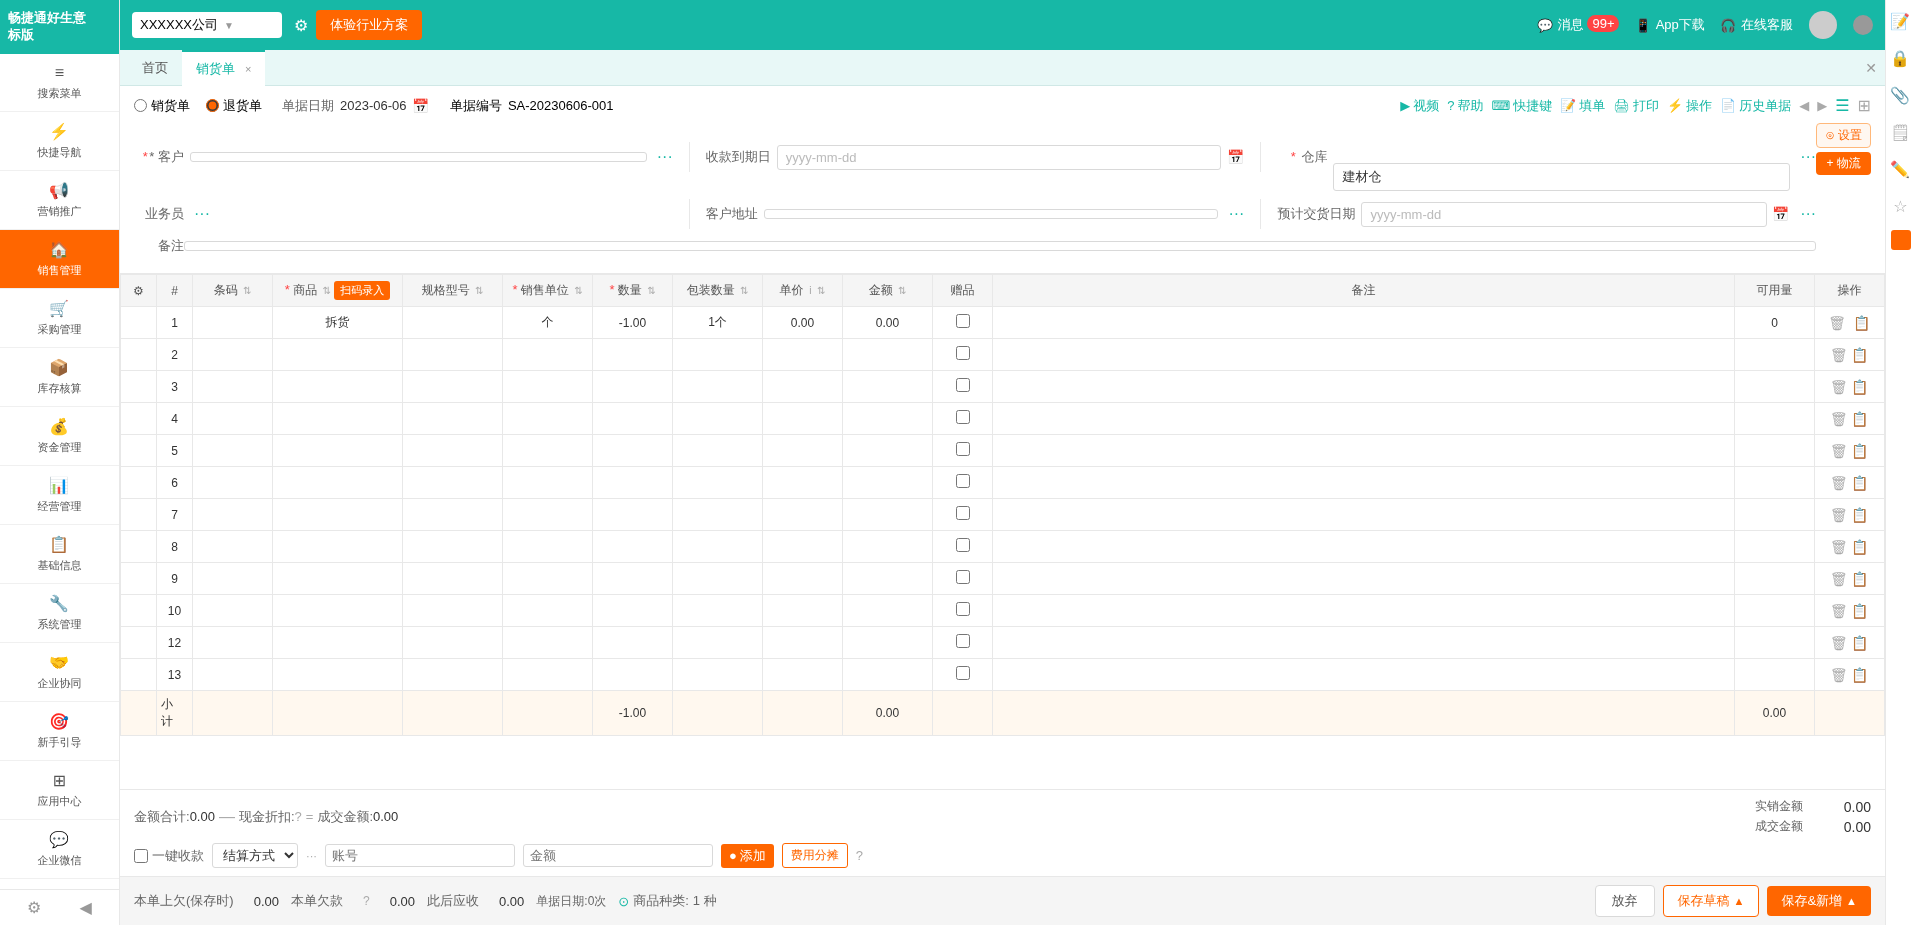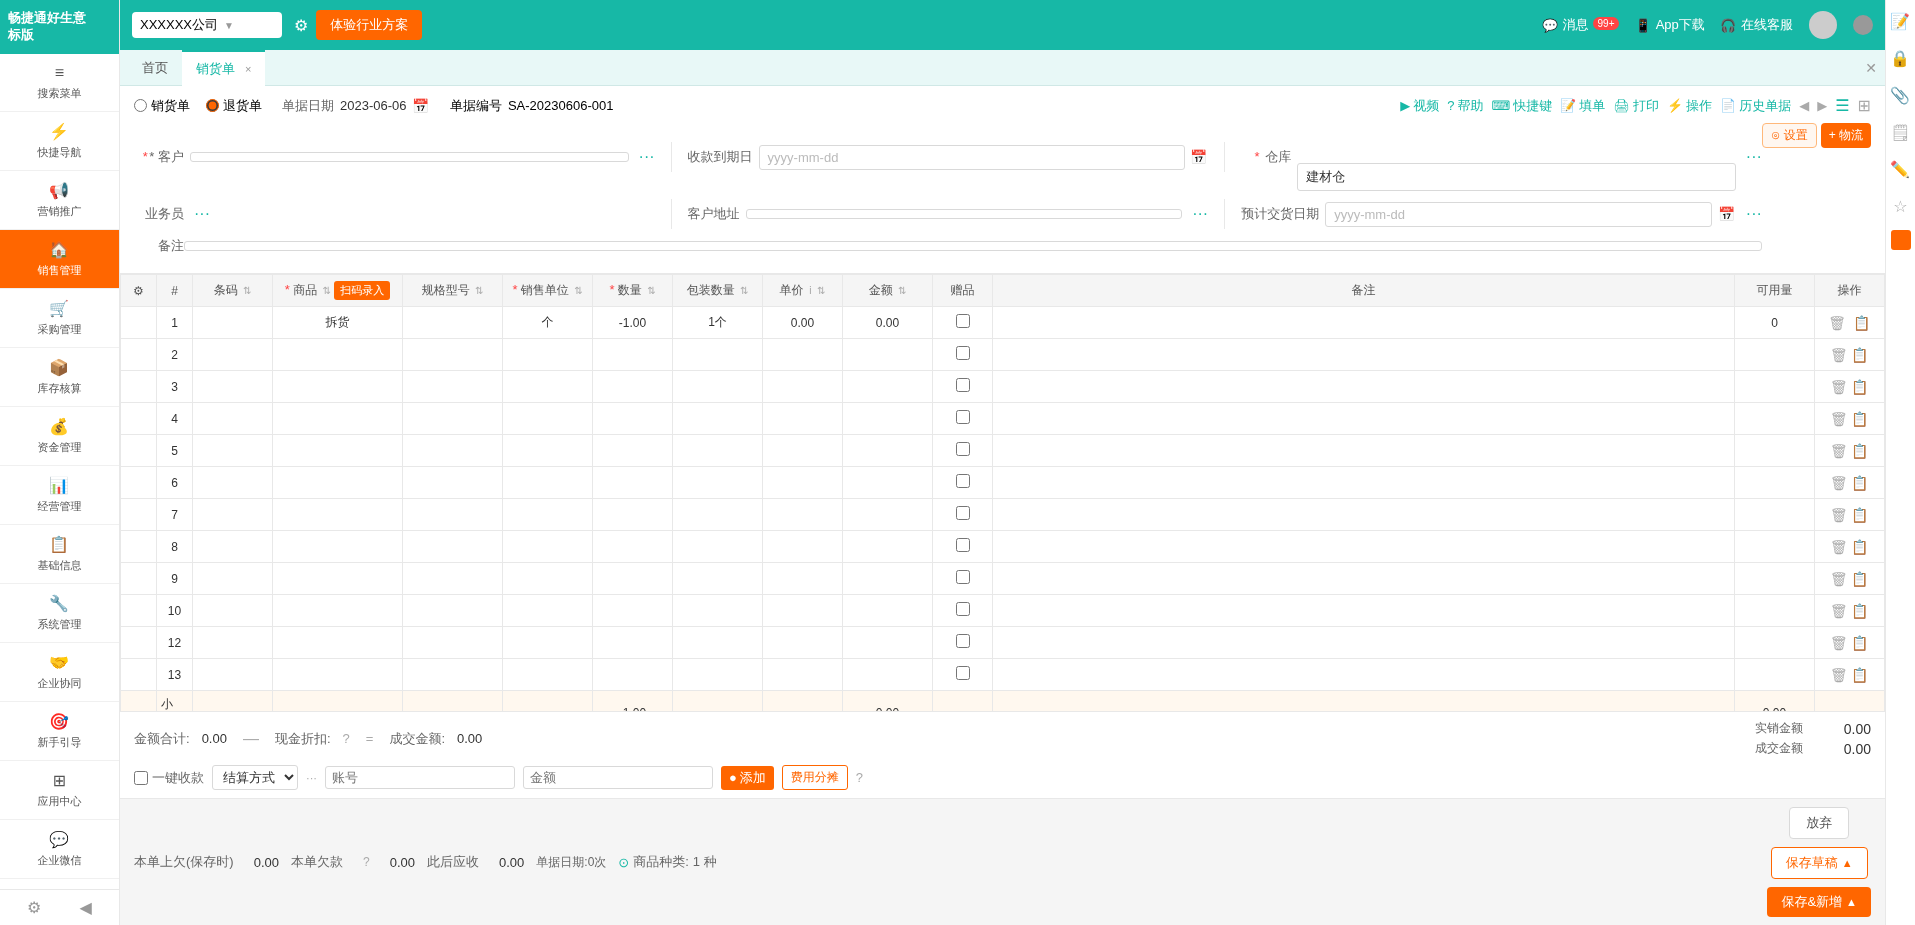--- a/index.html
+++ b/index.html
@@ -21,21 +21,21 @@
     .main { flex: 1; display: flex; flex-direction: column; overflow: hidden; }
 
     
     .topbar { background: #17b8a6; height: 50px; display: flex; align-items: center; padding: 0 12px; gap: 8px; flex-shrink: 0; }
     .company-select { background: #fff; border-radius: 4px; padding: 4px 8px; display: flex; align-items: center; gap: 6px; cursor: pointer; min-width: 150px; font-size: 13px; }
     .company-select .arrow { color: #999; font-size: 10px; }
     .topbar-gear { color: #fff; font-size: 16px; cursor: pointer; margin-left: 4px; }
     .trial-btn { background: #ff6600; color: #fff; border: none; border-radius: 4px; padding: 6px 14px; cursor: pointer; font-size: 13px; }
     .topbar-right { margin-left: auto; display: flex; align-items: center; gap: 16px; color: #fff; }
     .topbar-right .item { display: flex; align-items: center; gap: 4px; cursor: pointer; font-size: 12px; }
-    .badge { background: #ff4444; color: #fff; border-radius: 10px; padding: 1px 5px; font-size: 10px; position: relative; top: -2px; }
+    .badge { background: #ff4444; color: #fff; border-radius: 10px; padding: 1px 5px; font-size: 13px; position: relative; top: -2px; }
     .avatar { width: 28px; height: 28px; background: #ccc; border-radius: 50%; }
 
     
     .tabbar { background: #e8f8f7; display: flex; align-items: center; padding: 0 8px; border-bottom: 1px solid #d0e8e6; flex-shrink: 0; height: 36px; }
     .tab { padding: 8px 14px; cursor: pointer; color: #555; font-size: 13px; display: flex; align-items: center; gap: 6px; }
     .tab.active { background: #fff; color: #17b8a6; border-top: 2px solid #17b8a6; }
     .tab .close { color: #999; font-size: 11px; margin-left: 4px; }
     .tab-close-all { margin-left: auto; color: #999; cursor: pointer; font-size: 14px; }
 
     
@@ -56,21 +56,21 @@
     .field-row { display: flex; align-items: center; margin-bottom: 8px; }
     .field-group { display: flex; align-items: center; gap: 6px; flex: 1; }
     .field-label { color: #666; white-space: nowrap; min-width: 50px; text-align: right; }
     .required { color: #ff4444; margin-right: 2px; }
     .field-input { border: 1px solid #d9d9d9; border-radius: 3px; padding: 4px 8px; flex: 1; color: #333; min-width: 0; background: #fff; }
     .field-input.placeholder { color: #bbb; }
     .field-dots { color: #17b8a6; cursor: pointer; margin-left: 4px; font-size: 16px; line-height: 1; }
     .cal-icon { color: #aaa; cursor: pointer; font-size: 14px; }
     .field-divider { width: 1px; background: #e8e8e8; height: 30px; margin: 0 16px; }
 
-    .settings-panel { margin-left: auto; display: flex; flex-direction: row; gap: 4px; }
+    .settings-panel { margin-left: auto; display: flex; flex-direction: column; gap: 4px; }
 
     
     .table-container { flex: 1; overflow-y: auto; background: #fff; }
     .data-table { width: 100%; border-collapse: collapse; table-layout: fixed; }
     .data-table th { background: #f5f5f5; border: 1px solid #e8e8e8; padding: 6px 8px; text-align: center; color: #555; font-weight: normal; white-space: nowrap; font-size: 12px; position: sticky; top: 0; z-index: 10; }
     .data-table td { border: 1px solid #e8e8e8; padding: 5px 8px; text-align: center; color: #333; font-size: 12px; height: 32px; }
     .data-table .subtotal-row td { background: #fff8ef; color: #333; font-weight: 500; }
     .th-settings { width: 36px; }
     .th-seq { width: 36px; }
     .th-barcode { width: 80px; }
@@ -87,21 +87,21 @@
 
     .scan-btn { background: #ff6600; color: #fff; border: none; border-radius: 3px; padding: 2px 6px; font-size: 11px; cursor: pointer; }
     .sort-icon { color: #aaa; font-size: 10px; margin-left: 2px; }
     .required-star { color: #ff4444; }
     .info-icon { color: #aaa; font-size: 11px; margin-left: 2px; cursor: pointer; }
     .red { color: #ff4444; }
     .op-icon { color: #aaa; font-size: 14px; cursor: pointer; margin: 0 2px; }
 
     
     .form-footer { background: #fff; border-top: 1px solid #e8e8e8; padding: 8px 14px; flex-shrink: 0; }
-    .footer-row1 { display: flex; align-items: center; gap: 12px; margin-bottom: 8px; }
+    .footer-row1 { display: flex; align-items: center; gap: 0; margin-bottom: 8px; }
     .footer-row1 .label { color: #666; }
     .footer-row1 .value { color: #333; font-weight: 500; }
     .footer-row1 .minus { color: #aaa; font-size: 16px; margin: 0 4px; }
     .footer-row2 { display: flex; align-items: center; gap: 8px; }
     .checkbox-label { display: flex; align-items: center; gap: 4px; cursor: pointer; color: #666; }
     .select-input { border: 1px solid #d9d9d9; border-radius: 3px; padding: 3px 6px; color: #333; background: #fff; }
     .add-btn { background: #ff6600; color: #fff; border: none; border-radius: 3px; padding: 3px 8px; cursor: pointer; font-size: 12px; display: flex; align-items: center; gap: 3px; }
     .fenyong-btn { background: #fff; border: 1px solid #ff6600; color: #ff6600; border-radius: 3px; padding: 3px 8px; cursor: pointer; font-size: 12px; }
     .help-icon { color: #aaa; cursor: pointer; font-size: 13px; }
     .amount-summary { margin-left: auto; display: flex; flex-direction: column; gap: 3px; align-items: flex-end; }
@@ -110,21 +110,21 @@
     .summary-value { color: #333; font-size: 14px; font-weight: 500; min-width: 60px; text-align: right; }
 
     
     .action-bar { background: #f5f5f5; border-top: 1px solid #e8e8e8; padding: 8px 14px; display: flex; align-items: center; gap: 12px; flex-shrink: 0; }
     .action-bar .info-item { display: flex; align-items: center; gap: 20px; color: #666; font-size: 12px; }
     .action-bar .info-item .label { color: #666; }
     .action-bar .info-item .value { color: #333; }
     .action-bar .ques-icon { color: #aaa; font-size: 12px; cursor: pointer; }
     .action-bar .print-info { color: #666; font-size: 12px; }
     .product-count { display: flex; align-items: center; gap: 4px; color: #666; font-size: 12px; }
-    .action-bar-right { margin-left: auto; display: flex; align-items: center; gap: 8px; flex-direction: column; }
+    .action-bar-right { margin-left: auto; display: flex; align-items: center; gap: 8px; }
     .btn-abandon { background: #fff; border: 1px solid #d9d9d9; color: #555; border-radius: 4px; padding: 6px 16px; cursor: pointer; font-size: 13px; }
     .btn-draft { background: #fff; border: 1px solid #ff6600; color: #ff6600; border-radius: 4px; padding: 6px 14px; cursor: pointer; font-size: 13px; display: flex; align-items: center; gap: 4px; }
     .btn-save-new { background: #ff6600; border: none; color: #fff; border-radius: 4px; padding: 6px 14px; cursor: pointer; font-size: 13px; display: flex; align-items: center; gap: 4px; }
     .btn-arrow { font-size: 11px; }
 
     
     .right-panel { width: 30px; background: #fff; border-left: 1px solid #e8e8e8; display: flex; flex-direction: column; align-items: center; padding: 8px 0; gap: 10px; flex-shrink: 0; }
     .right-panel .rp-icon { color: #aaa; font-size: 16px; cursor: pointer; padding: 4px; }
     .right-panel .rp-icon.active { color: #ff6600; }
 

